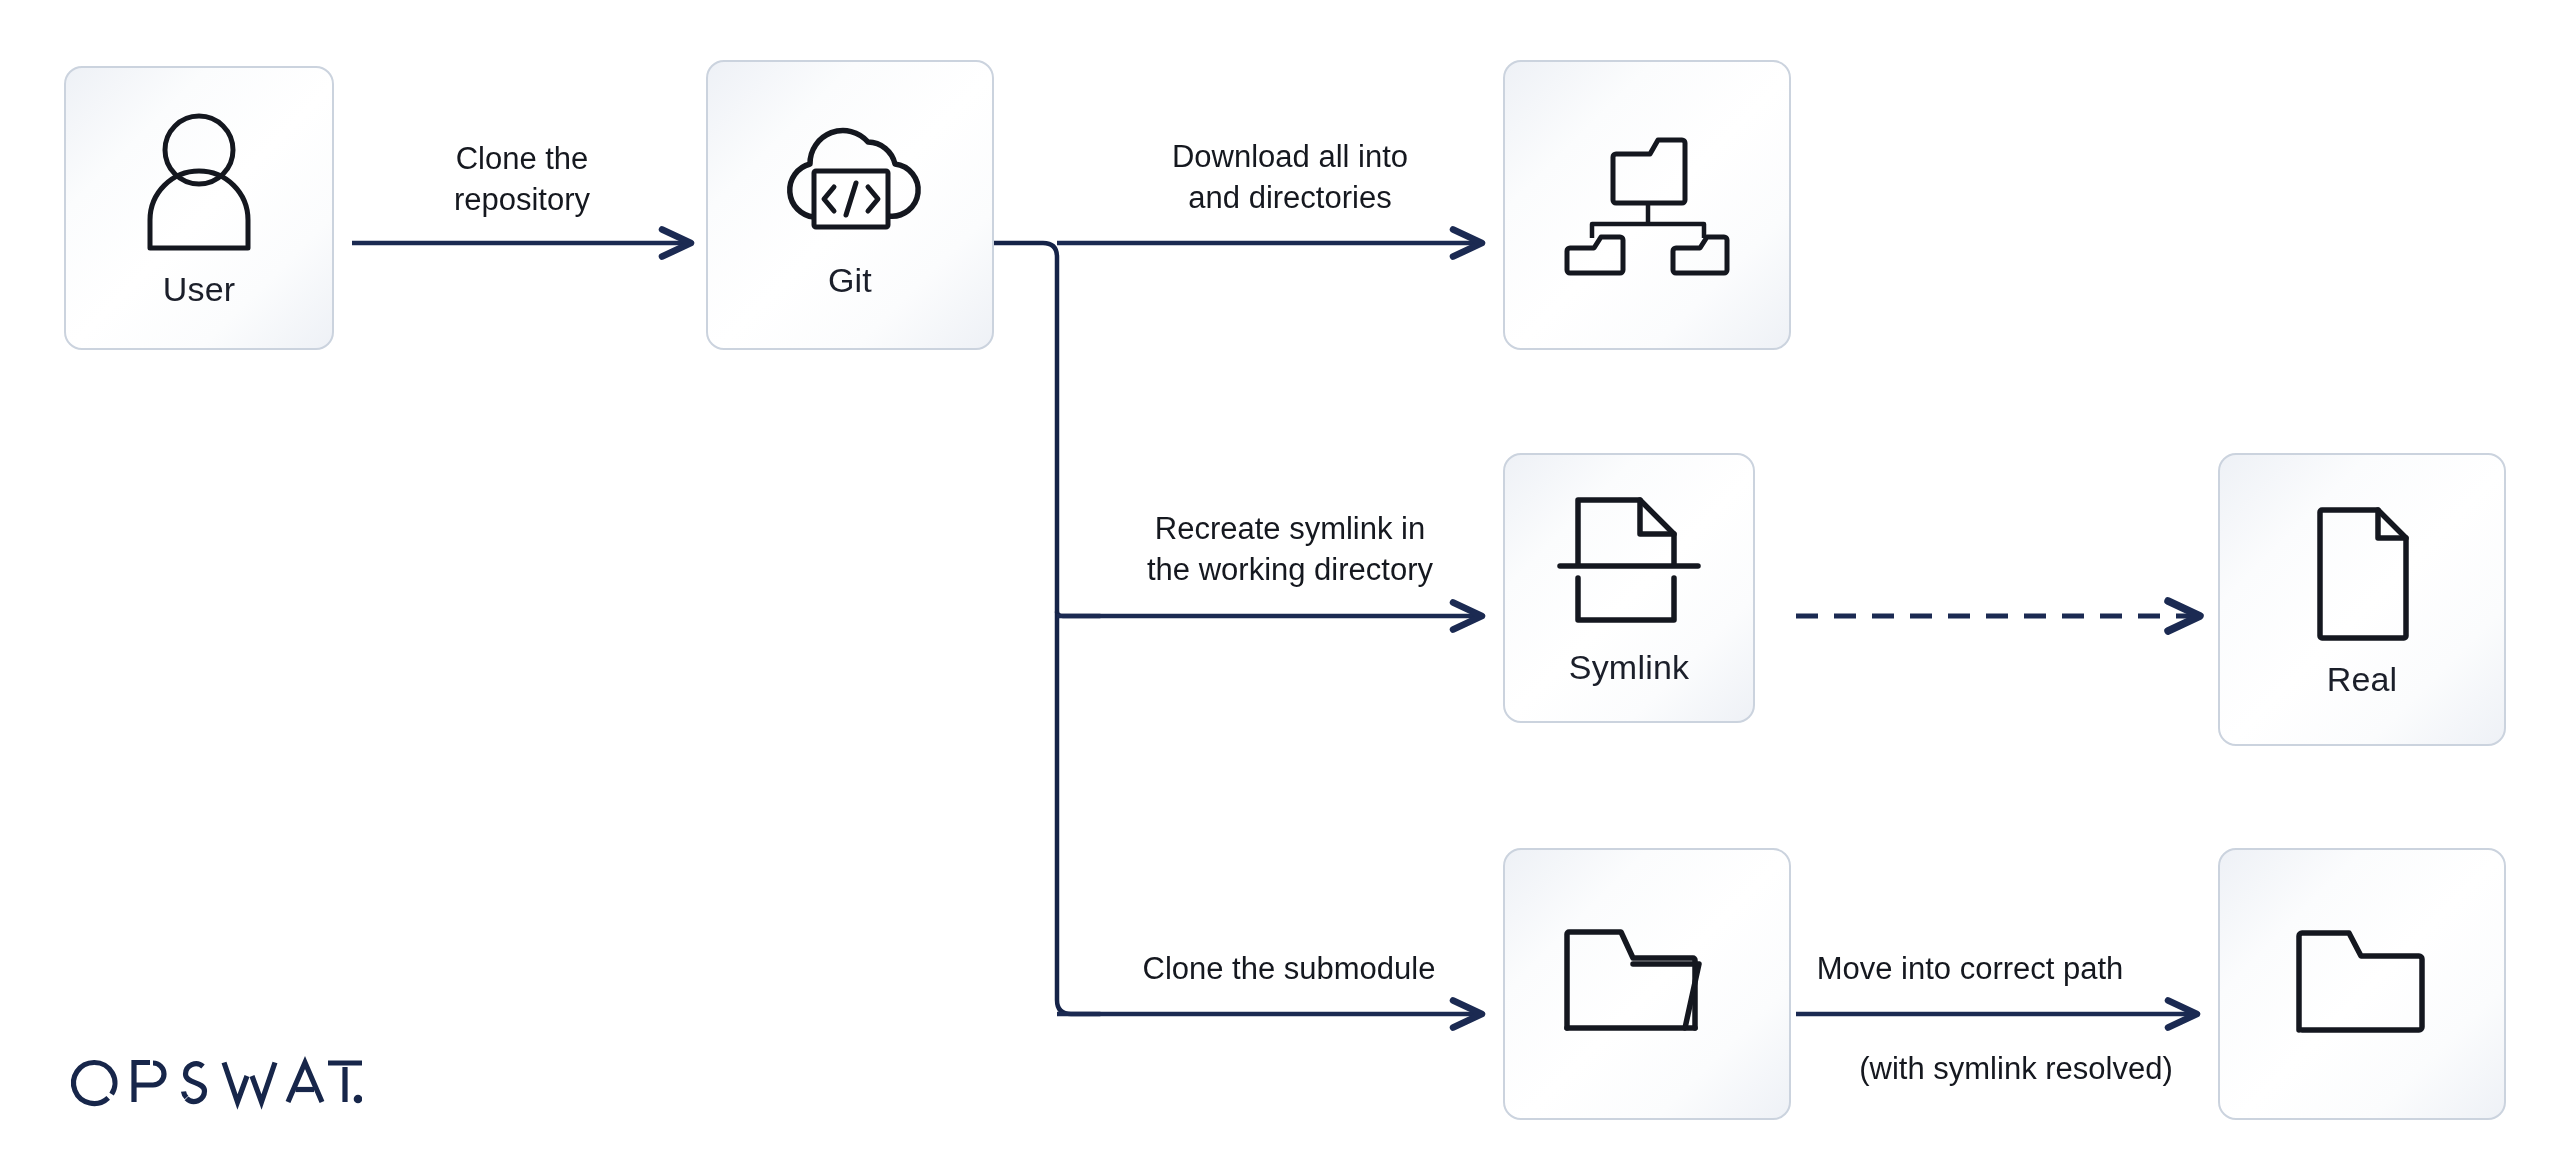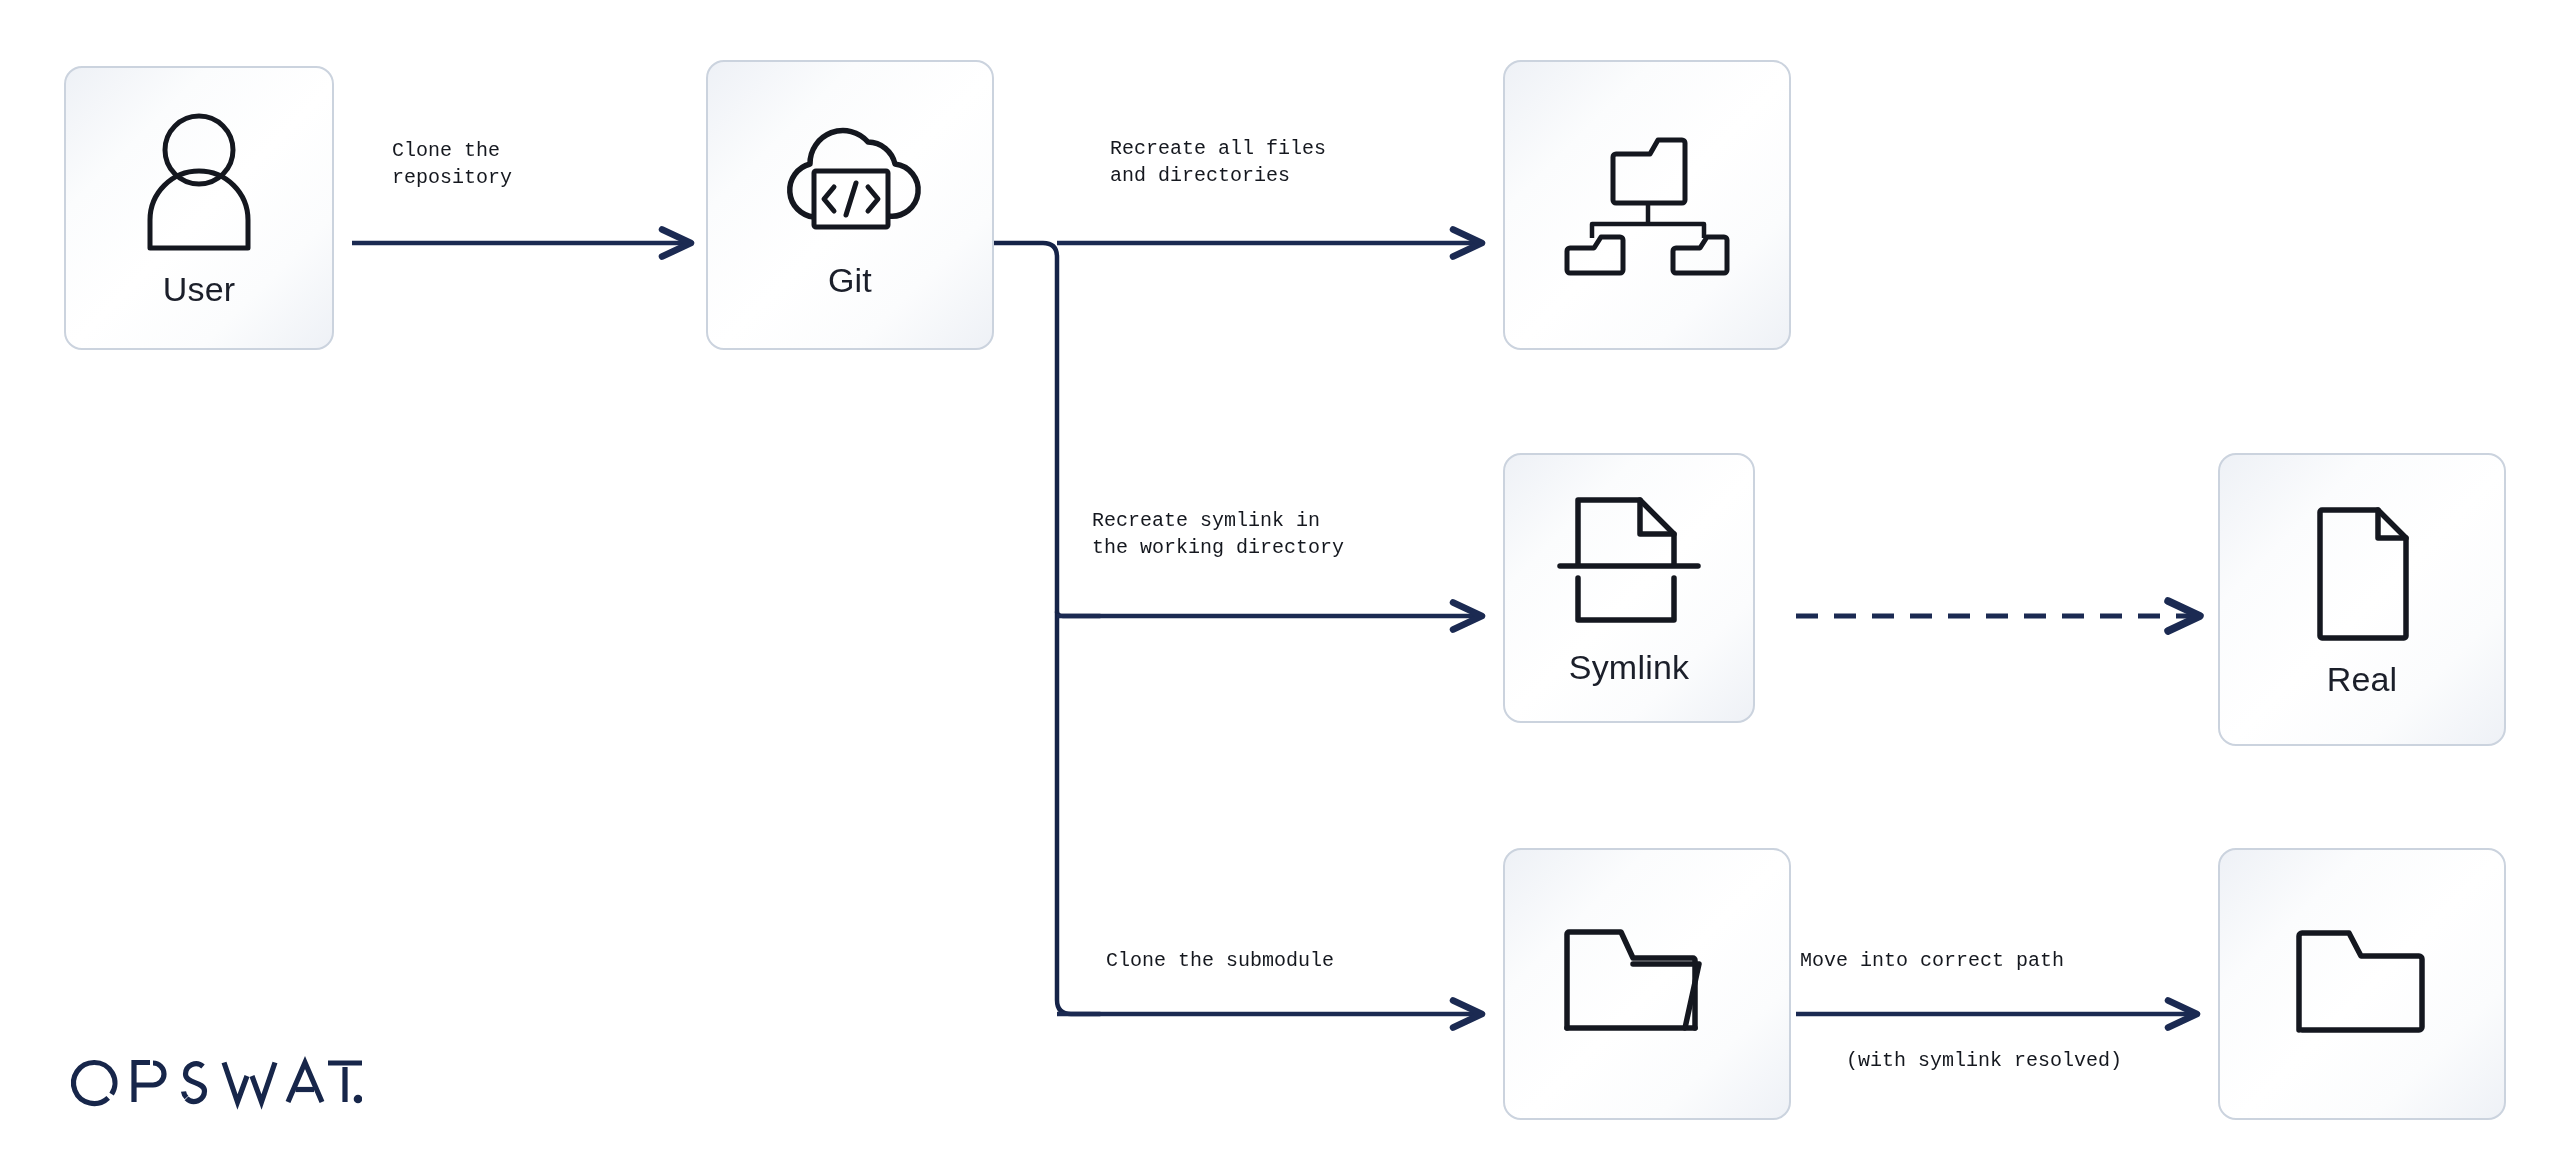--- a/index.html
+++ b/index.html
@@ -42,25 +42,25 @@
     margin-top: 14px;
     font-size: 34px;
     color: #1b1f2a;
     letter-spacing: 0.2px;
     white-space: nowrap;
   }
 
   
   .edge-label {
     position: absolute;
-    font-size: 20px;
+    font-size: 31px;
     line-height: 1.33;
     color: #15181f;
+    text-align: center;
     white-space: pre-line;
-    font-family: Liberation Mono, monospace;
   }
 
   
   #wires {
     position: absolute;
     left: 0;
     top: 0;
     width: 2568px;
     height: 1167px;
     pointer-events: none;
@@ -189,21 +189,21 @@
       <svg width="150" height="124" viewBox="0 0 150 124" xmlns="http://www.w3.org/2000/svg">
         <path d="M12 108 V 14 a3 3 0 0 1 3 -3 H 62 L 74 34 H 132 a3 3 0 0 1 3 3 V 105 a3 3 0 0 1 -3 3 H 15 a3 3 0 0 1 -3 -3 Z" fill="none" stroke="#14171f" stroke-width="5.5" stroke-linejoin="round" stroke-linecap="round"></path>
       </svg>
     </div>
 
   </div>
 
   <div class="edge-label" style="left:392px; top:138px; width:260px;">Clone the
 repository</div>
 
-  <div class="edge-label" style="left:1110px; top:136px; width:360px;">Recreate all files
+  <div class="edge-label" style="left:1110px; top:136px; width:360px;">Download all into
 and directories</div>
 
   <div class="edge-label" style="left:1092px; top:508px; width:396px;">Recreate symlink in
 the working directory</div>
 
   <div class="edge-label" style="left:1106px; top:948px; width:366px;">Clone the submodule</div>
 
   <div class="edge-label" style="left:1800px; top:948px; width:340px;">Move into correct path</div>
 
   <div class="edge-label" style="left:1846px; top:1048px; width:340px;">(with symlink resolved)</div>

